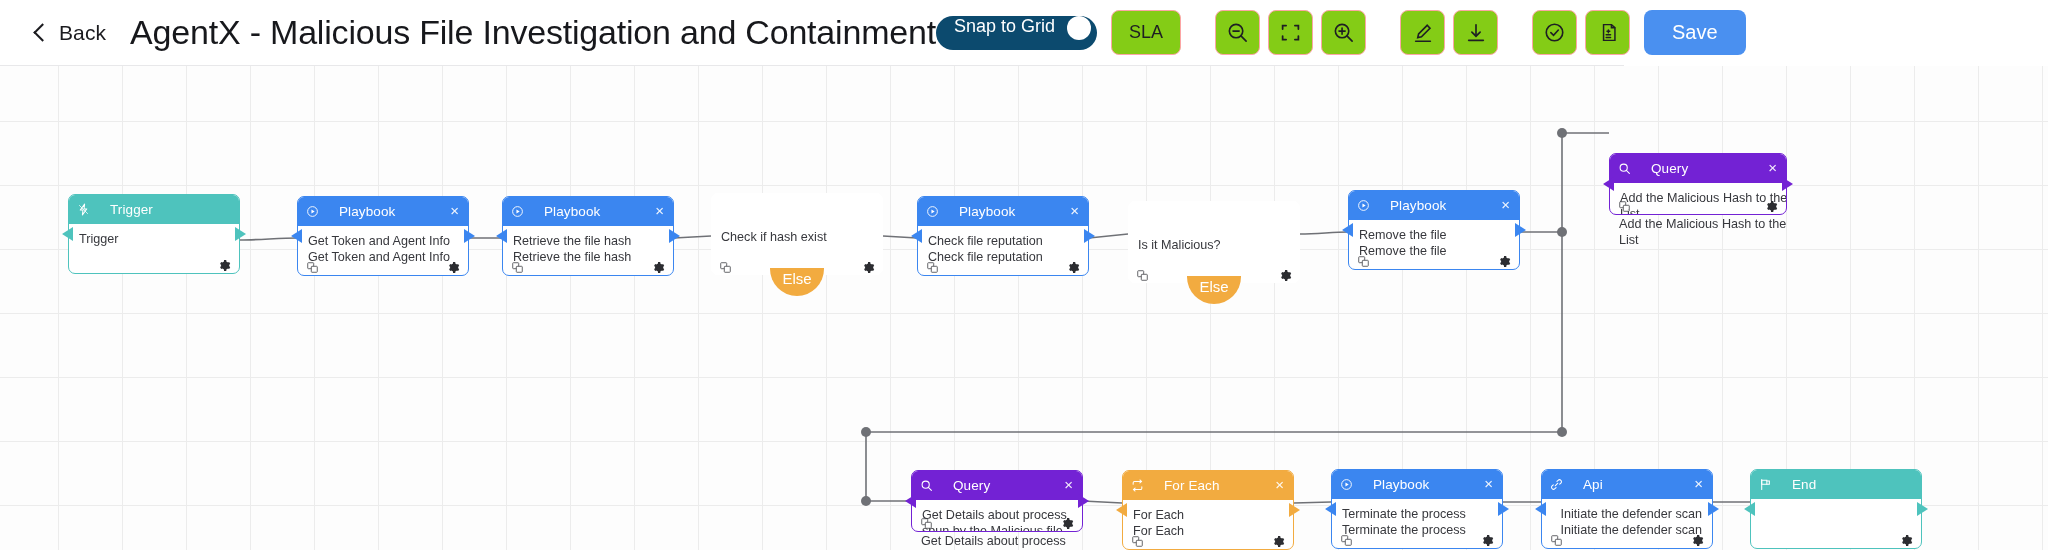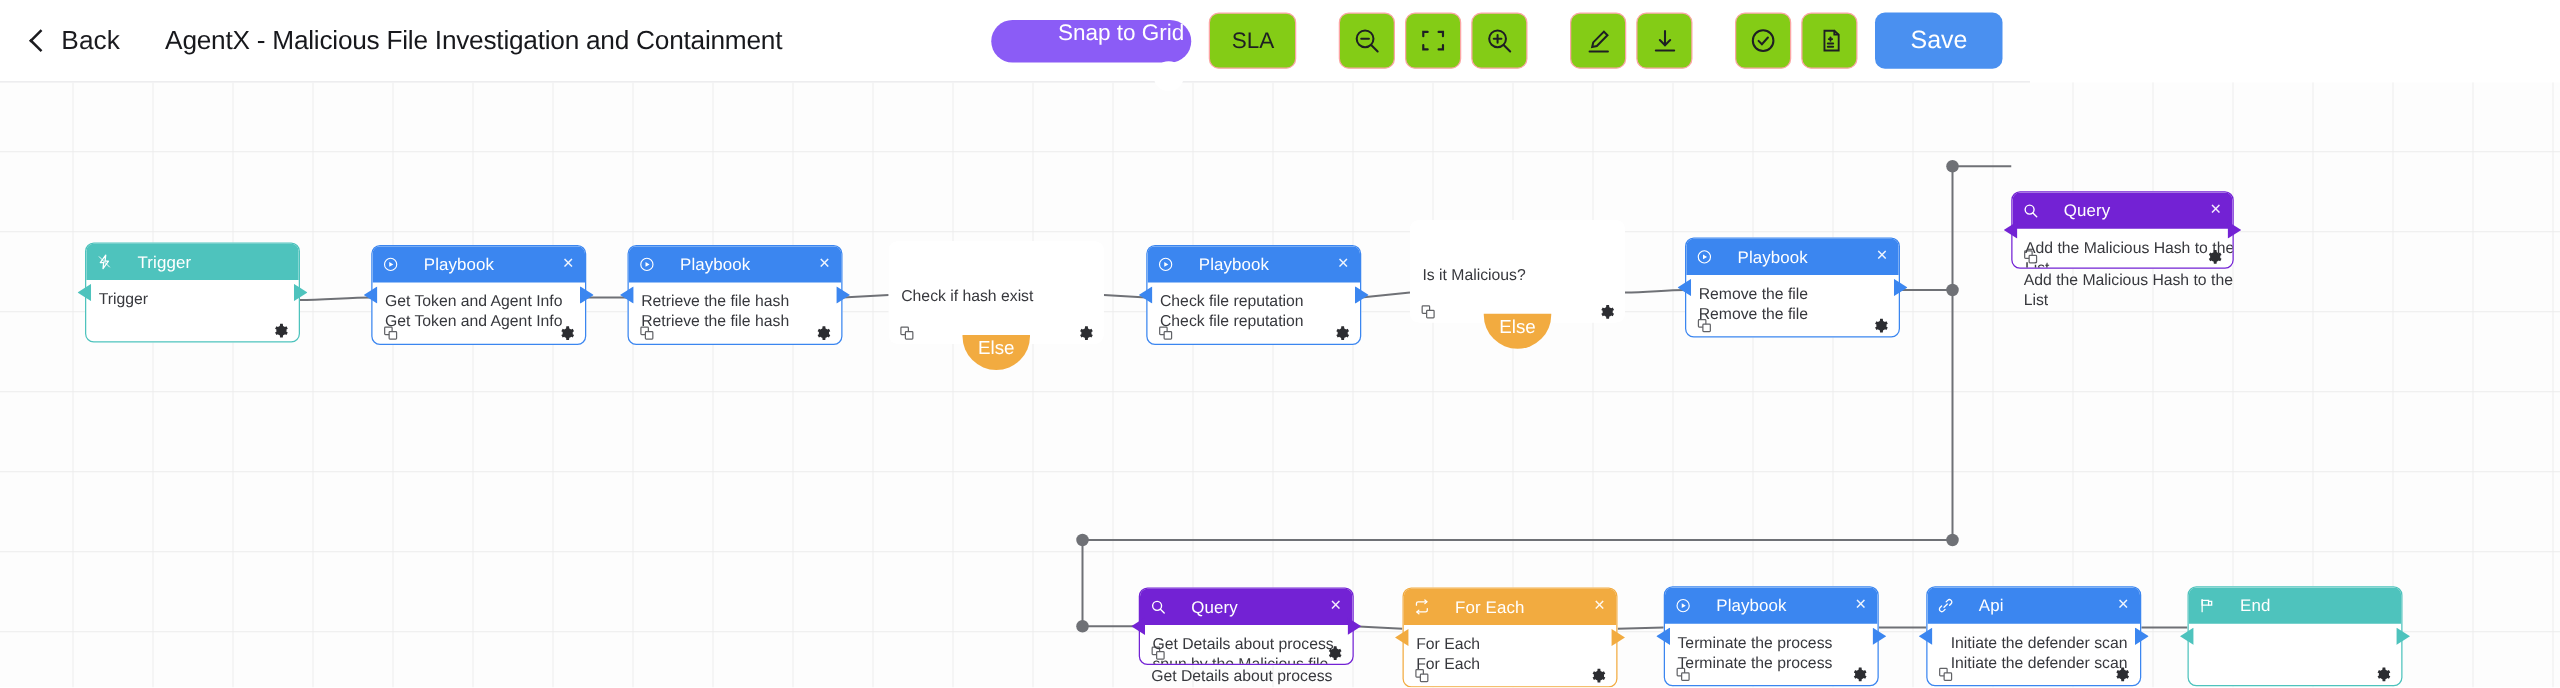--- a/index.html
+++ b/index.html
@@ -14,52 +14,52 @@
   
   #app { position: relative; width: 2048px; height: 550px; }
 
   #header {
     position: absolute; left: 0; top: 0;
     width: 1624px; height: 66px;
     background: #ffffff;
     border-bottom: 1px solid #e8e8ea;
     display: flex; align-items: center;
     z-index: 50;
+    padding-left: 10px;
   }
   #back-btn {
     display: flex; align-items: center; gap: 10px;
     margin-left: 26px; cursor: pointer;
     color: #1b1b1f;
   }
   #back-btn .chev {
     display: inline-block; width: 13px; height: 13px;
     border-left: 2.6px solid #1b1b1f;
     border-bottom: 2.6px solid #1b1b1f;
     transform: rotate(45deg);
   }
   #back-label { font-size: 21px; font-weight: 400; letter-spacing: .1px; }
 
   #page-title {
-    margin-left: 36px;
-    font-size: 21px; font-weight: 400;
+    margin-left: 24px;
+    font-size: 34px; font-weight: 400;
     color: #17181c; white-space: nowrap; letter-spacing: -.2px;
   }
 
   #header-right {
     margin-left: auto; display: flex; align-items: center;
     gap: 14px; margin-right: 22px;
   }
 
   
   #snap-toggle {
-    display: flex; align-items: flex-end; gap: 12px;
-    background: #8b5cf6; border-radius: 20px;
+    display: flex; align-items: flex-start; gap: 12px;
+    background: #0c4a6e; border-radius: 20px;
     height: 34px; padding: 0 6px 0 18px; cursor: pointer;
     min-width: 160px;
-    flex-direction: column;
   }
   #snap-toggle .lbl { color: #fff; font-size: 18px; white-space: nowrap; }
   #snap-toggle .knob {
     width: 24px; height: 24px; border-radius: 50%;
     background: #fff; flex: 0 0 auto;
   }
 
   .tool-btn {
     width: 45px; height: 45px; border-radius: 8px;
     border: 1px solid #fca5a5; background: #84cc16;
@@ -443,21 +443,21 @@
                 </svg></span>
               <span class="gear-ic"><svg width="13" height="13" viewBox="0 0 24 24" fill="#2c2d31">
                   <path d="M12 8.1a3.9 3.9 0 1 0 0 7.8 3.9 3.9 0 0 0 0-7.8zm0 5.9a2 2 0 1 1 0-4 2 2 0 0 1 0 4z"></path>
                   <path d="M20.6 13.6a8.8 8.8 0 0 0 0-3.2l2-1.3-2-3.4-2.2.9a8.6 8.6 0 0 0-2.8-1.6L15.2 2h-4l-.4 3a8.6 8.6 0 0 0-2.8 1.6l-2.2-.9-2 3.4 2 1.3a8.8 8.8 0 0 0 0 3.2l-2 1.3 2 3.4 2.2-.9a8.6 8.6 0 0 0 2.8 1.6l.4 3h4l.4-3a8.6 8.6 0 0 0 2.8-1.6l2.2.9 2-3.4z"></path>
                 </svg></span>
             </div>
           </div>
           <span class="port in"></span>
           <span class="port out"></span>
         </div>
-        <div class="node n-ifthen" style="left: 1128px; top: 110px; width: 172px; height: 82px;">
+        <div class="node n-ifthen" style="left: 1128px; top: 135px; width: 172px; height: 82px;">
           <div class="inner">
             <div class="hdr">
               <span>
                 <svg width="13" height="13" viewBox="0 0 24 24" fill="none" stroke="#fff" stroke-width="1.8">
                   <circle cx="12" cy="4.4" r="2.2"></circle>
                   <circle cx="5.4" cy="18.6" r="2.2"></circle>
                   <circle cx="18.6" cy="18.6" r="2.2"></circle>
                   <path d="M12 6.6v4.2M5.4 16.4v-2.3h13.2v2.3M12 10.8v3.3"></path>
                 </svg>
               </span>

